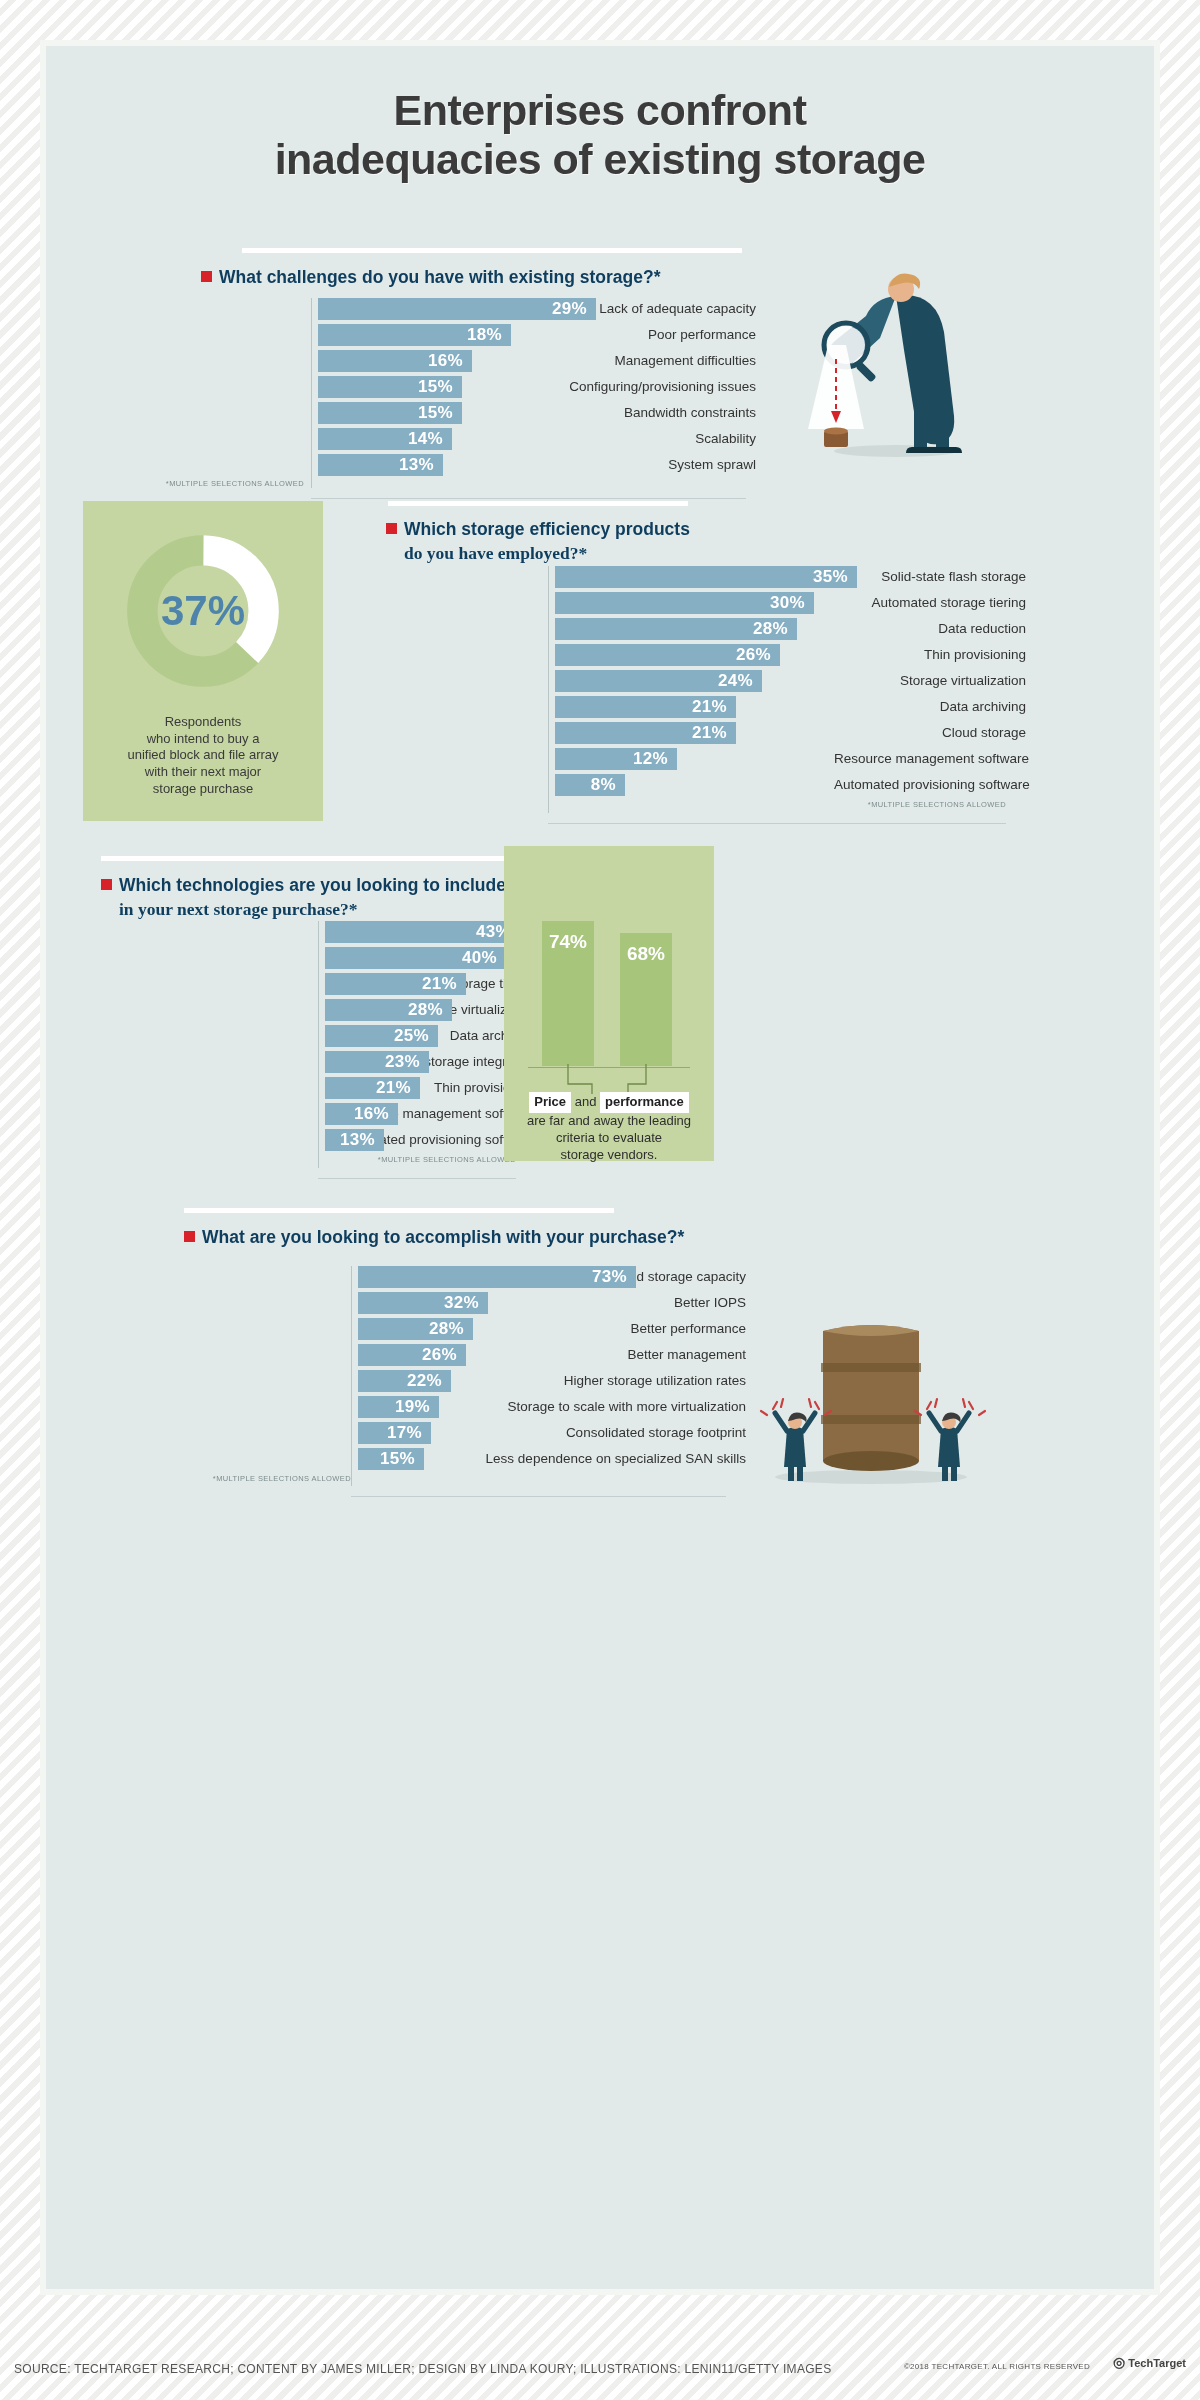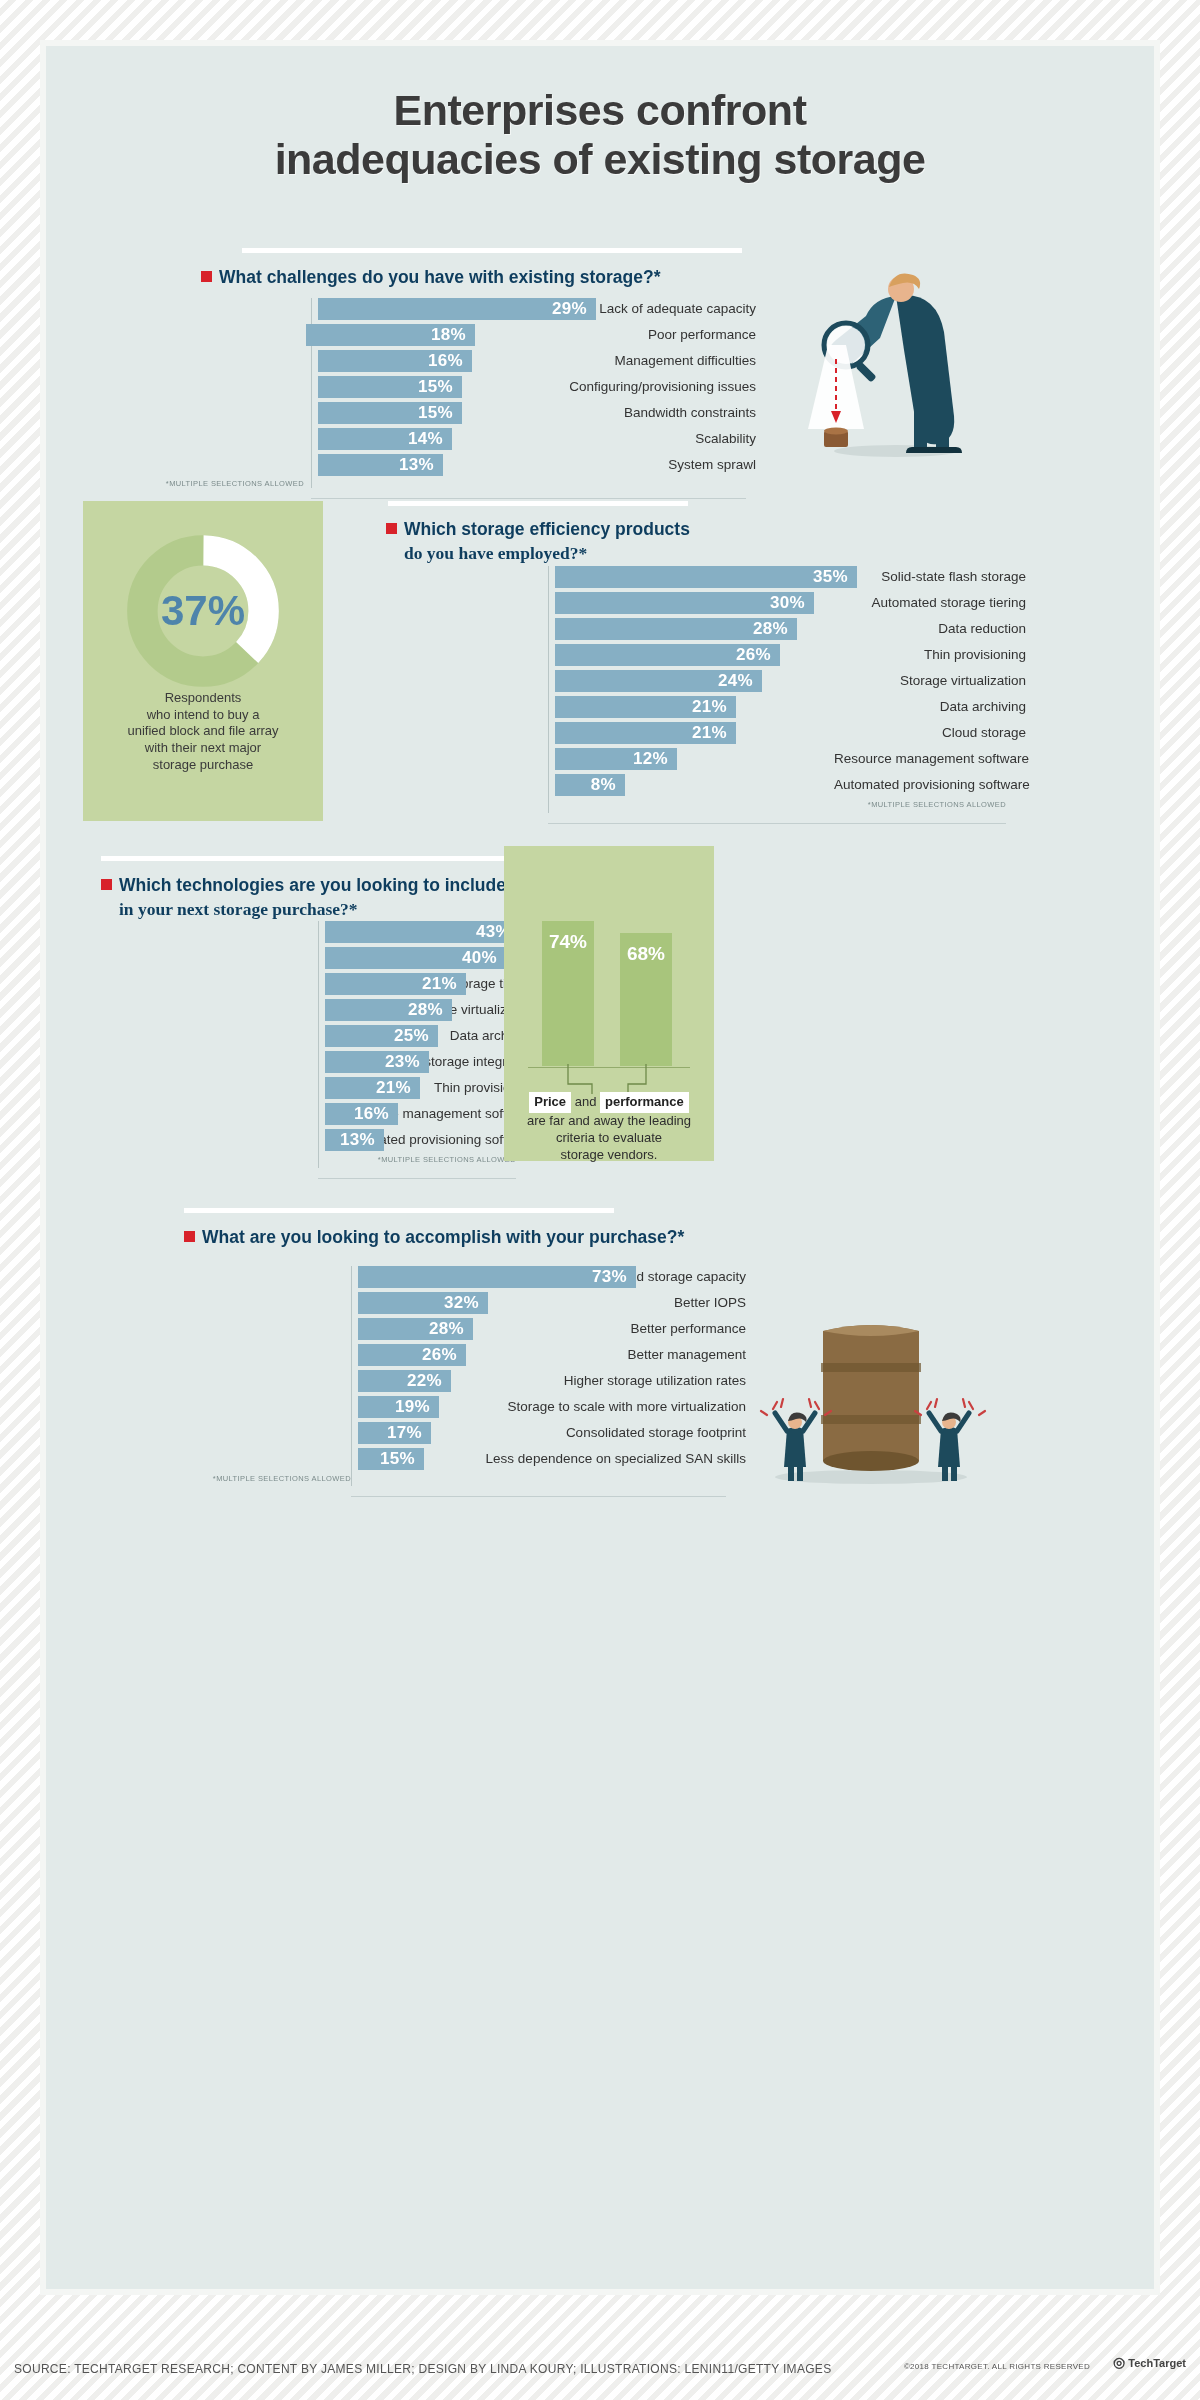--- a/index.html
+++ b/index.html
@@ -146,21 +146,21 @@
       <div class="baseline" style="left:225px; top:200px; width:435px;"></div>
 
       <div class="row" style="top:0px;">
         <div class="rlabel" style="width:215px; line-height:22px;">Lack of adequate capacity</div>
         <div class="bar" style="left:232px; width:278px; height:22px;">
           <span class="val">29%</span>
         </div>
       </div>
       <div class="row" style="top:26px;">
         <div class="rlabel" style="width:215px; line-height:22px;">Poor performance</div>
-        <div class="bar" style="left:220px; width:169px; height:22px;justify-content:flex-end;">
+        <div class="bar" style="left:232px; width:193px; height:22px;justify-content:flex-end;">
           <span class="val">18%</span>
         </div>
       </div>
       <div class="row" style="top:52px;">
         <div class="rlabel" style="width:215px; line-height:22px;">Management difficulties</div>
         <div class="bar" style="left:232px; width:154px; height:22px;">
           <span class="val">16%</span>
         </div>
       </div>
       <div class="row" style="top:78px;">
@@ -217,21 +217,21 @@
     <div class="donut-wrap" style="left:77px; top:485px; width:160px; height:160px;">
       <svg width="160" height="160" viewBox="0 0 42 42">
         <circle cx="21" cy="21" r="15.915" fill="none" stroke="#b3cb8c" stroke-width="8"></circle>
         <circle cx="21" cy="21" r="15.915" fill="none" stroke="#ffffff" stroke-width="8" stroke-dasharray="37 63" stroke-dashoffset="25"></circle>
       </svg>
       <div style="position:absolute; left:0; top:0; width:160px; height:160px;
                   display:flex; align-items:center; justify-content:center;
                   font-size:42px; font-weight:bold; color:#4e84ab;">37%</div>
     </div>
 
-    <div class="donut-caption" style="left:37px; top:644px; width:240px;">
+    <div class="donut-caption" style="left:37px; top:668px; width:240px;">
       <div>Respondents</div>
       <div>who intend to buy a</div>
       <div>unified block and file array</div>
       <div>with their next major</div>
       <div>storage purchase</div>
     </div>
 
     <div class="rule" style="left:342px; top:455px; width:300px;"></div>
     <div class="qhead" style="left:340px; top:472px; width:400px;">
       <span class="sq"></span><span>Which storage efficiency products</span>

